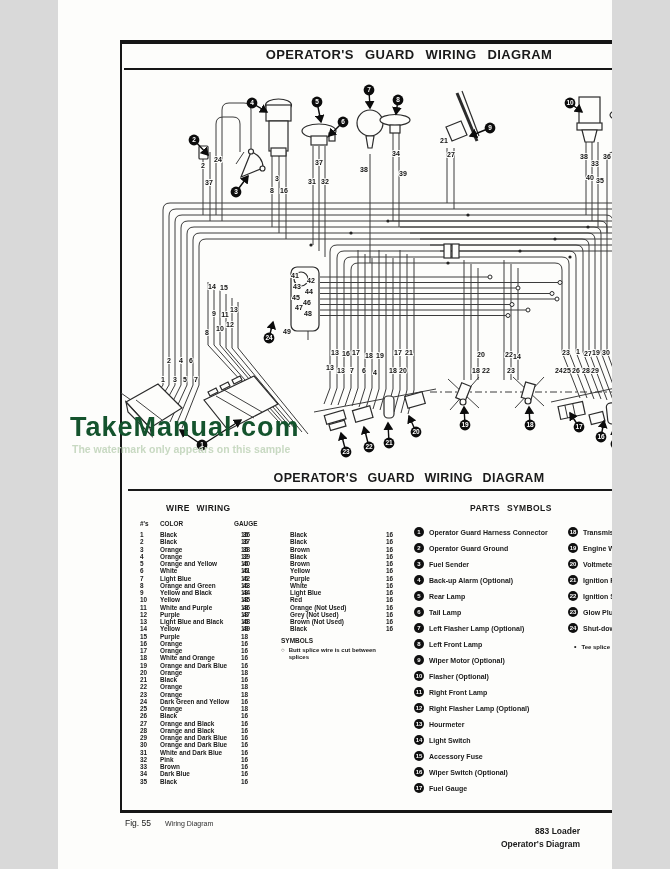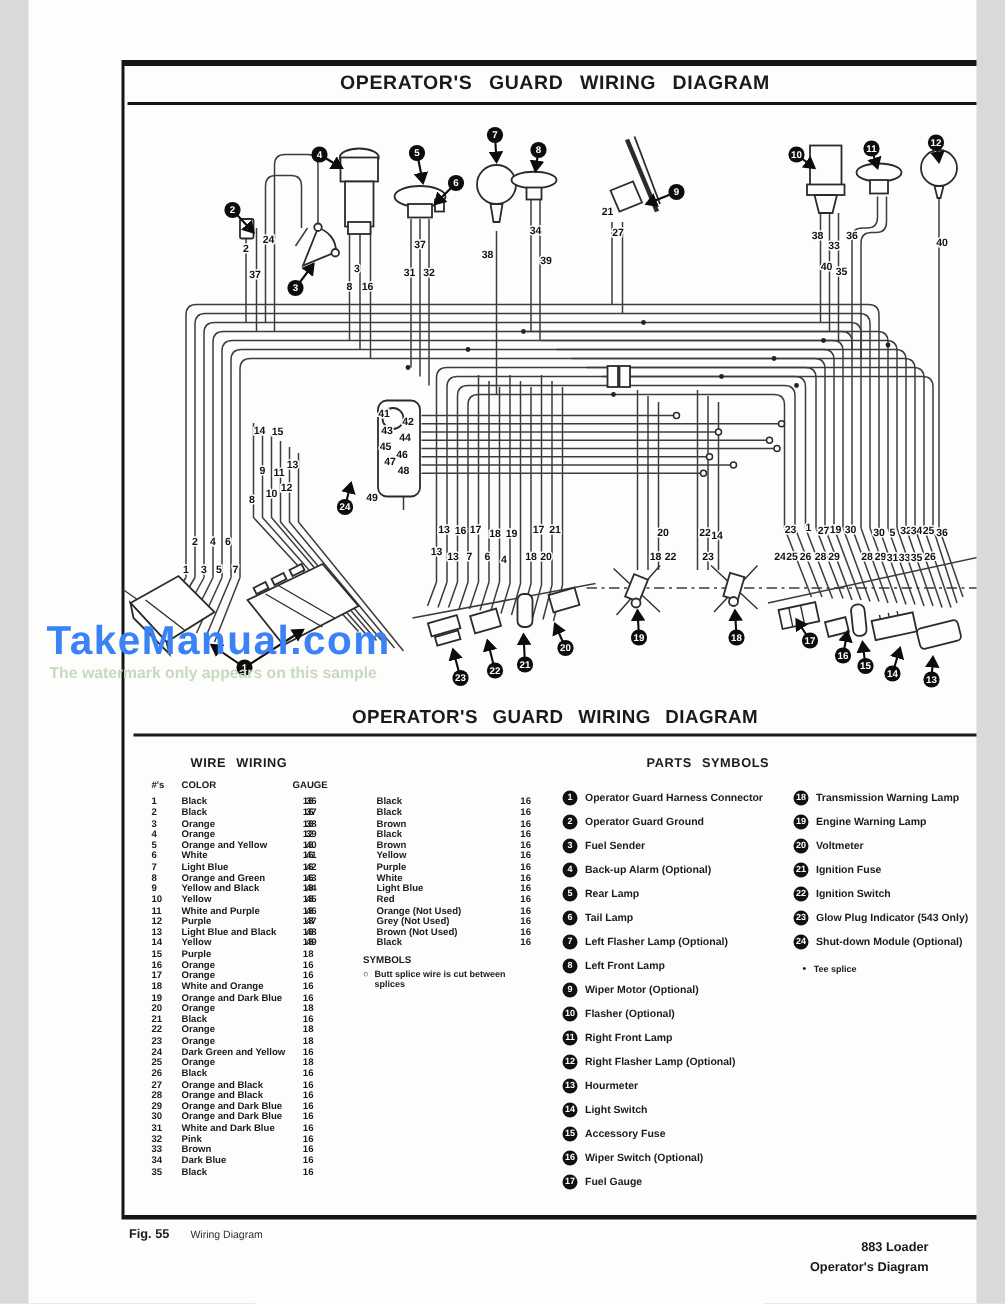--- a/index.html
+++ b/index.html
@@ -1,16 +1,16 @@
 <!DOCTYPE html>
 <html><head>
 <meta charset="utf-8">
 <style>
   html,body{margin:0;padding:0;background:#d9d9d9;}
-  .page{position:relative;width:632px;height:869px;margin:0 auto;background:#fdfdfb;
+  .page{position:relative;width:554px;height:869px;margin:0 auto;background:#fdfdfb;
         font-family:"Liberation Sans",sans-serif;color:#1a1a1a;overflow:hidden;}
   .frame{position:absolute;left:62px;top:40px;width:574px;height:766px;
          border:2px solid #161616;border-top-width:4px;border-bottom-width:3px;}
   .title-top{position:absolute;left:62px;top:47px;width:578px;text-align:center;
              font-weight:bold;font-size:13px;letter-spacing:.4px;word-spacing:7px;}
   .rule1{position:absolute;left:66px;top:68px;width:568px;border-top:2px solid #161616;}
   .title-mid{position:absolute;left:62px;top:471px;width:578px;text-align:center;
              font-weight:bold;font-size:12.5px;letter-spacing:.3px;word-spacing:6px;}
   .rule2{position:absolute;left:70px;top:489px;width:564px;border-top:2px solid #1a1a1a;}
 
@@ -52,21 +52,21 @@
   .pl-colA{position:absolute;left:16px;top:21px;}
   .pl-colB{position:absolute;left:170px;top:21px;}
   .prow{display:flex;align-items:center;height:16px;gap:5px;}
   .pdot{flex:0 0 auto;width:10px;height:10px;border-radius:50%;background:#101010;color:#fff;
         font-weight:bold;font-size:6px;line-height:10px;text-align:center;}
   .ptext{font-weight:bold;font-size:7px;white-space:nowrap;}
   .pl-note{position:absolute;left:176px;top:140px;font-weight:bold;font-size:6px;}
   .pl-note .b{font-size:7px;margin-right:5px;}
 
   .fig-caption{position:absolute;left:67px;top:812px;z-index:3;}
-  .fig-label{font-weight:bold;font-size:8.5px;margin-right:14px;}
+  .fig-label{font-weight:normal;font-size:8.5px;margin-right:14px;}
   .fig-text{font-size:7px;color:#2e2e2e;}
   .page-number{position:absolute;left:0;top:839px;width:670px;text-align:center;
                font-weight:bold;font-size:8.5px;}
   .manual-id{position:absolute;right:32px;top:825px;text-align:right;font-weight:bold;
              font-size:8.5px;line-height:13px;}
 </style>
 </head>
 <body>
 
 <div class="page">
@@ -522,21 +522,21 @@
         <circle cx="288" cy="452" r="5.4" class="mcirc"></circle>
         <text x="288" y="454.3" class="mnum">23</text>
       </g>
       <g>
         <line x1="211" y1="338" x2="215" y2="322" class="marr" marker-end="url(#ah)"></line>
         <circle cx="211" cy="338" r="5.4" class="mcirc"></circle>
         <text x="211" y="340.3" class="mnum">24</text>
       </g>
     </svg>
 
-  <div class="watermark-main" style="color: #3b82f6;">TakeManual.com</div>
+  <div class="watermark-main" style="color: #14532d;">TakeManual.com</div>
   <div class="watermark-sub" style="color: rgb(200, 217, 194);">The watermark only appears on this sample</div>
 
   <div class="title-mid">OPERATOR'S GUARD WIRING DIAGRAM</div>
   <div class="rule2"></div>
 
   <div class="wire-legend">
     <div class="wl-title">WIRE WIRING</div>
     <div class="wl-head">
       <span>#'s</span>
       <span>COLOR</span>

